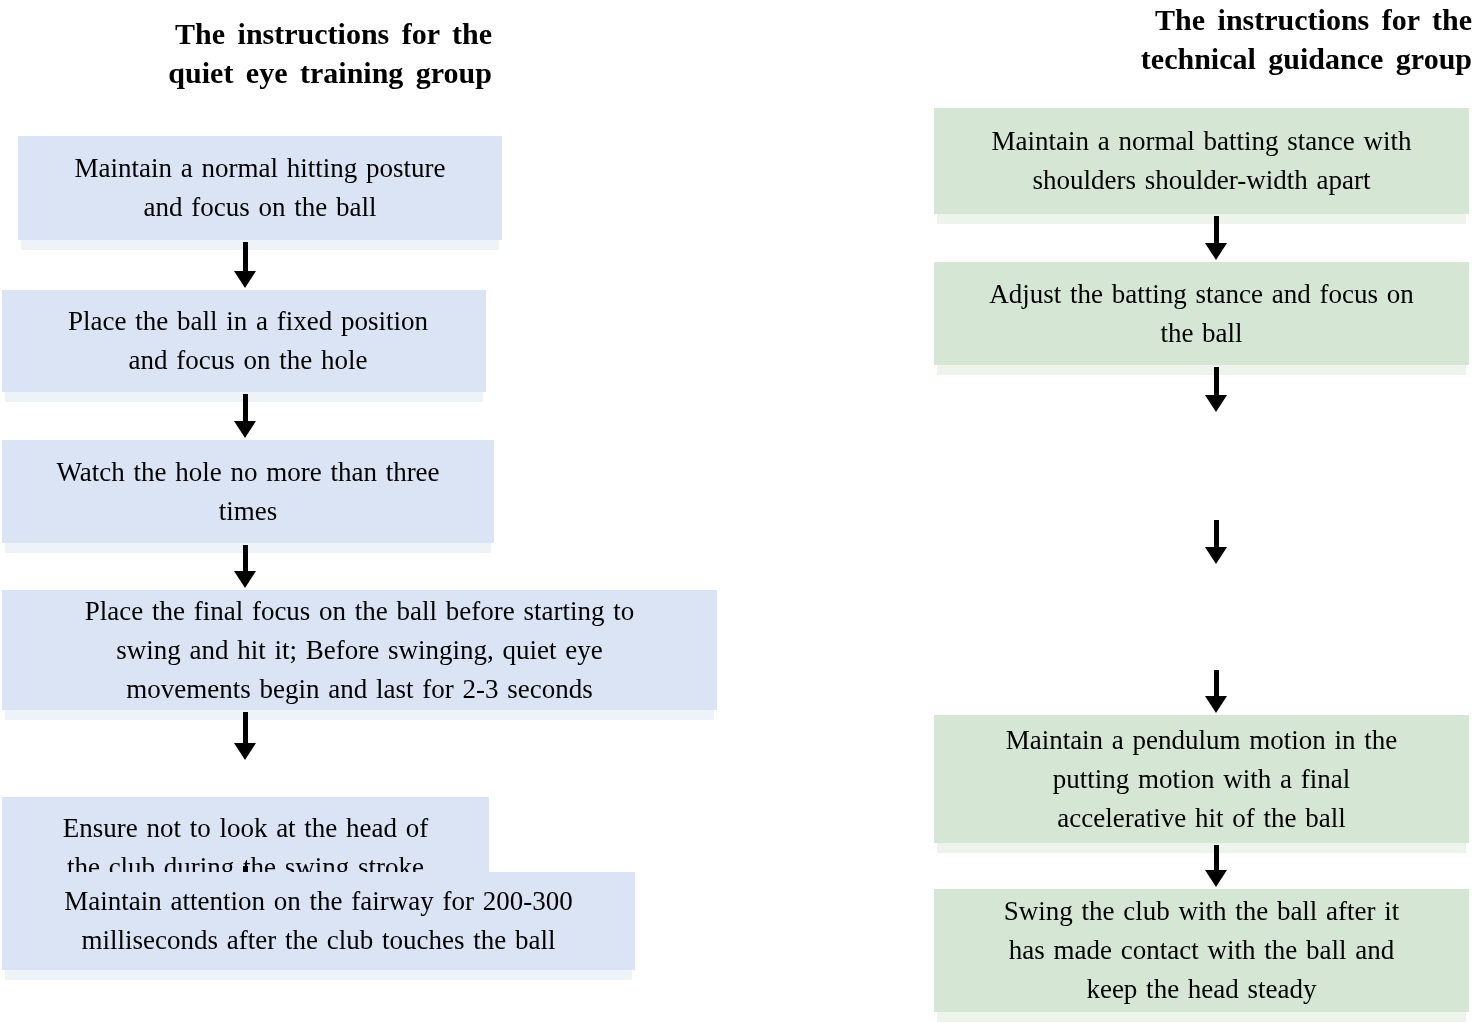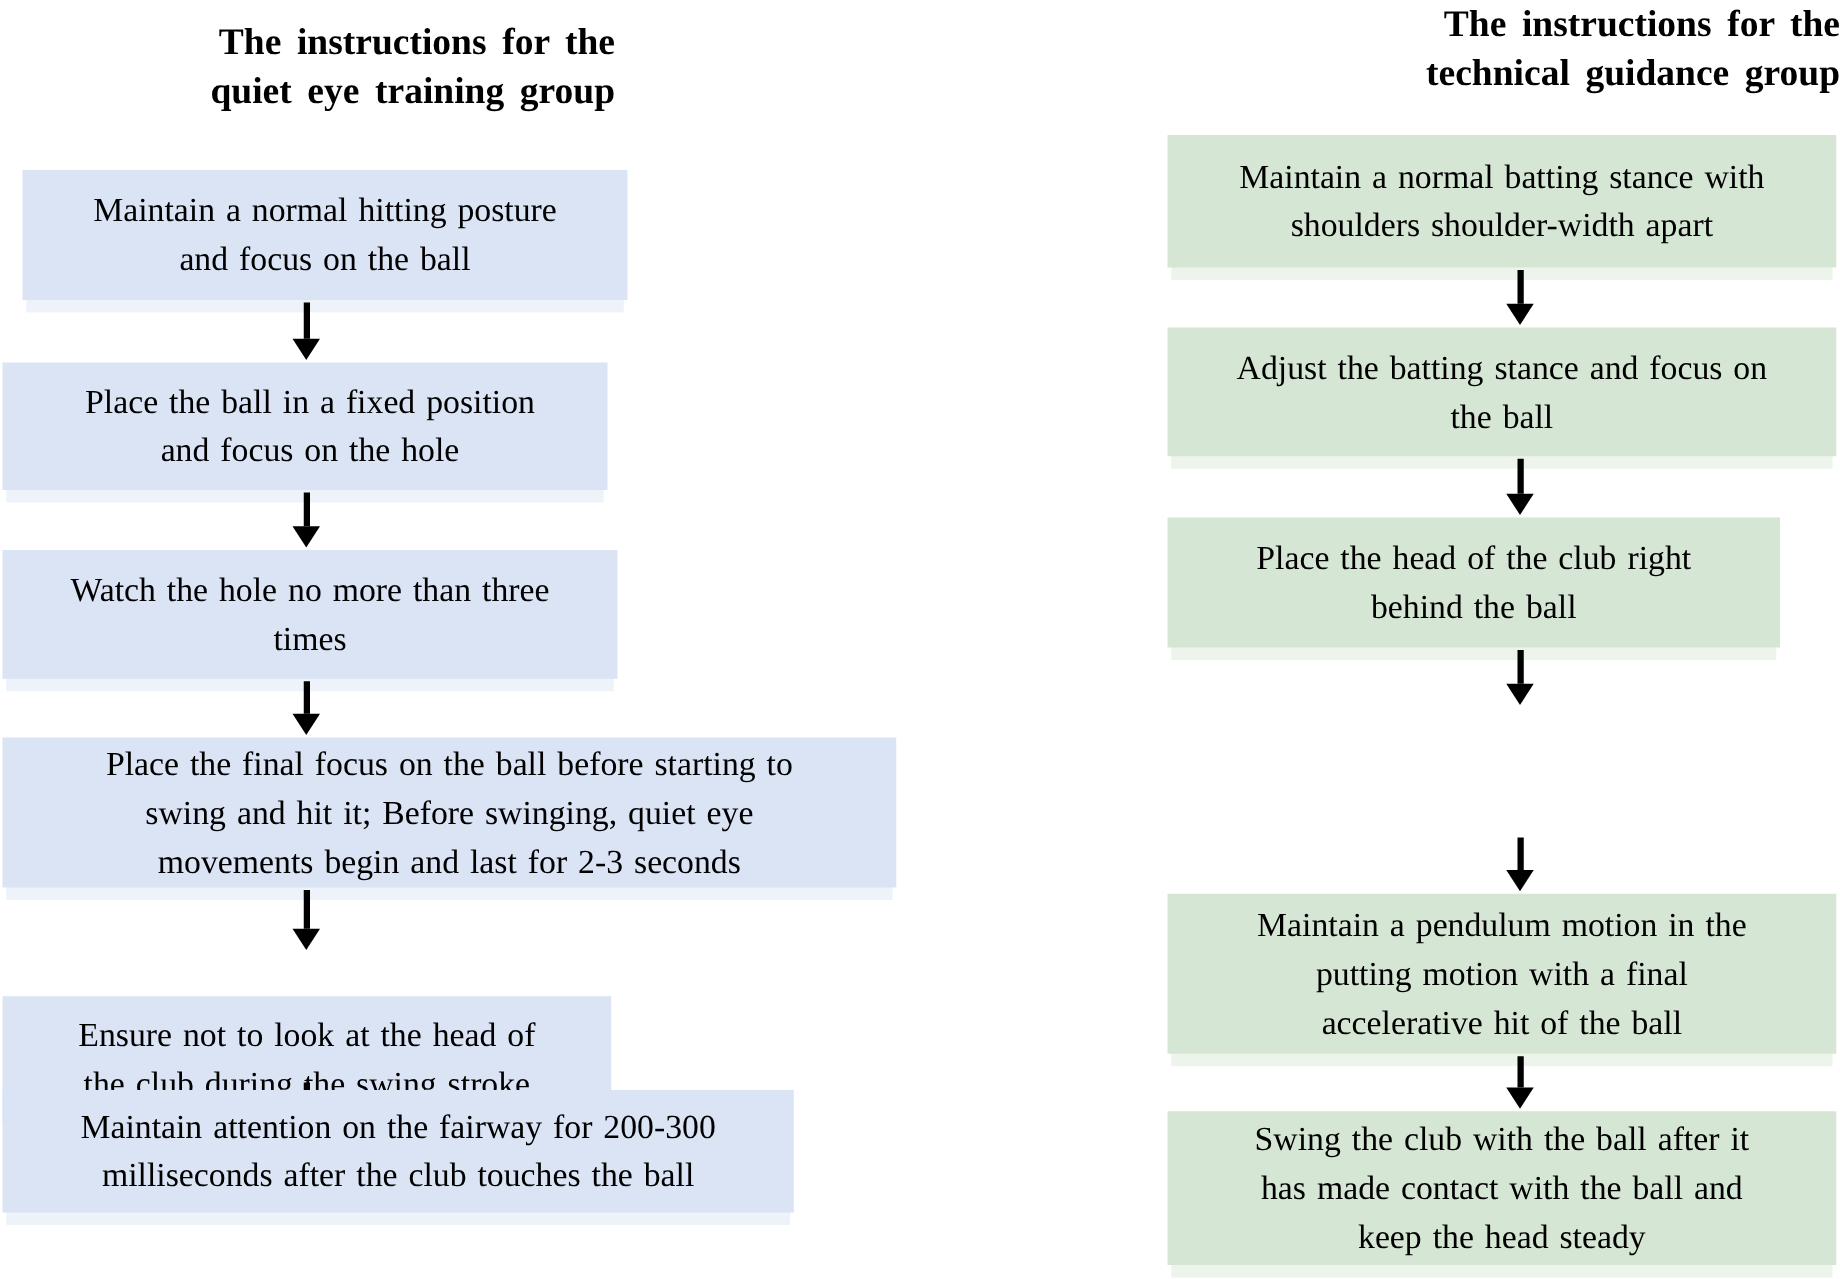--- a/index.html
+++ b/index.html
@@ -151,22 +151,20 @@
     <div class="head"></div>
   </div>
 
   <div class="box green rb2">Adjust the batting stance and focus on
 the ball</div>
   <div class="arrow ra2">
     <div class="shaft"></div>
     <div class="head"></div>
   </div>
 
-  <div class="box green rb3">Place the head of the club right
-behind the ball</div>
   <div class="arrow ra3">
     <div class="shaft"></div>
     <div class="head"></div>
   </div>
 
   <div class="arrow ra4">
     <div class="shaft"></div>
     <div class="head"></div>
   </div>
 

